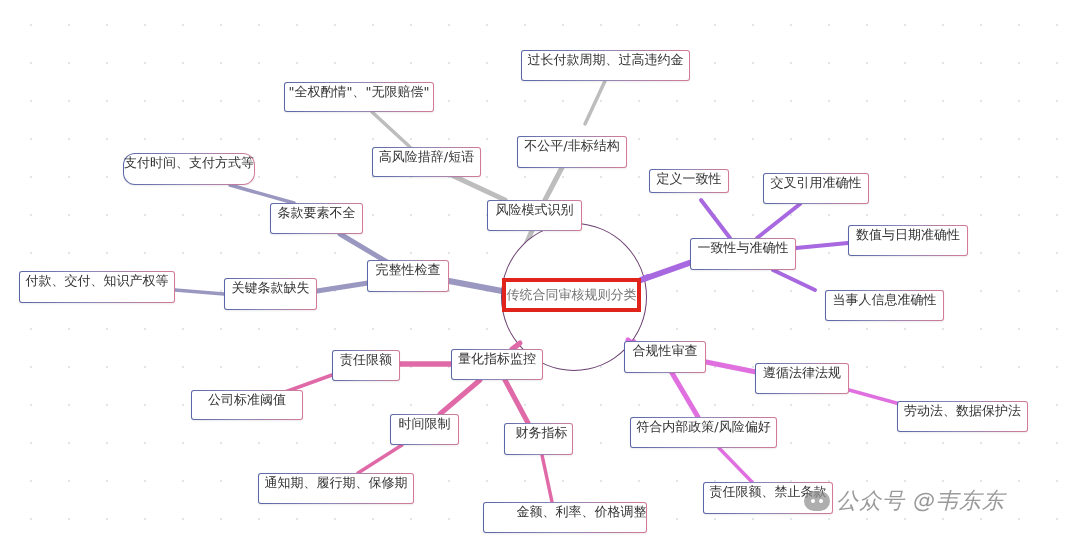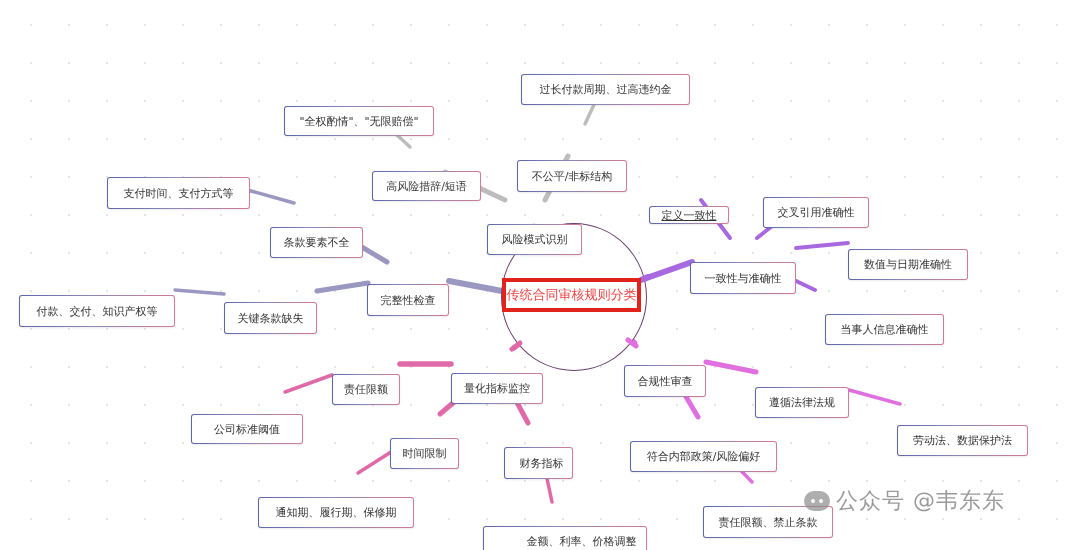--- a/index.html
+++ b/index.html
@@ -10,49 +10,49 @@
       radial-gradient(circle, #dfe6ea 1px, transparent 1.4px);
     background-size:38px 38px;
     background-position:12px 6px;
     font-family:"DejaVu Sans", "Liberation Sans", sans-serif;
   }
   svg.links { position:absolute; left:0; top:0; width:1080px; height:550px; }
   .node {
     position:absolute; box-sizing:border-box;
     background:#ffffff;
     border-radius:3px;
-    display:flex; align-items:center; justify-content:center;
-    font-size:11px; color:#333;
+    display:flex; justify-content:center;
+    font-size:13px; color:#333;
     white-space:nowrap;
     padding:0 6px;
     border:1.5px solid transparent;
     background-image:linear-gradient(#fff,#fff), linear-gradient(90deg,#5b66a8,#8b88b8 45%,#d47a96);
     background-origin:border-box;
     background-clip:padding-box, border-box;
     box-shadow:0 1px 2px rgba(0,0,0,0.08);
-    margin-top:24px;
   }
   .root-circle {
     position:absolute; border-radius:50%;
     border:1.2px solid #6b3f70;
     background:#ffffff;
   }
   .root-box {
     position:absolute; box-sizing:border-box;
     border:4px solid #e0241b;
     background:#fff;
     display:flex; align-items:center; justify-content:center;
-    font-size:13px; color:#ef4444; white-space:nowrap;
+    font-size:13px; color:#737373; white-space:nowrap;
   }
   .watermark {
     position:absolute; left:804px; top:486px;
     display:flex; align-items:center; gap:6px;
     color:rgba(120,120,120,0.75);
     font-size:22px; letter-spacing:1px;
     text-shadow:0 0 1px #fff;
+    font-style:italic;
   }
   .wm-icon {
     width:26px; height:20px; border-radius:10px;
     background:rgba(140,140,140,0.7); position:relative;
   }
   .wm-icon::before, .wm-icon::after {
     content:""; position:absolute; top:8px; width:4px; height:4px; border-radius:50%; background:#fff;
   }
   .wm-icon::before { left:7px; }
   .wm-icon::after { left:15px; }
@@ -129,40 +129,40 @@
 <div class="node" style="left:517px; top:136px; width:110px; height:32px;">
   <span>不公平/非标结构</span>
 </div>
 <div class="node" style="left:521px; top:50px; width:169px; height:31px;">
   <span>过长付款周期、过高违约金</span>
 </div>
 
 <div class="node" style="left:690px; top:238px; width:106px; height:32px;">
   <span>一致性与准确性</span>
 </div>
-<div class="node" style="left:649px; top:182px; width:80px; height:18px;text-decoration:underline;">
+<div class="node" style="left:649px; top:169px; width:80px; height:24px;">
   <span>定义一致性</span>
 </div>
 <div class="node" style="left:763px; top:173px; width:106px; height:31px;">
   <span>交叉引用准确性</span>
 </div>
 <div class="node" style="left:848px; top:225px; width:120px; height:31px;">
   <span>数值与日期准确性</span>
 </div>
 <div class="node" style="left:825px; top:290px; width:119px; height:31px;">
   <span>当事人信息准确性</span>
 </div>
 
 <div class="node" style="left:367px; top:260px; width:82px; height:32px;">
   <span>完整性检查</span>
 </div>
 <div class="node" style="left:270px; top:203px; width:93px; height:31px;">
   <span>条款要素不全</span>
 </div>
-<div class="node" style="left:107px; top:153px; width:143px; height:32px;">
+<div class="node" style="left:123px; top:153px; width:132px; height:32px;border-radius:12px;">
   <span>支付时间、支付方式等</span>
 </div>
 <div class="node" style="left:224px; top:278px; width:93px; height:32px;">
   <span>关键条款缺失</span>
 </div>
 <div class="node" style="left:19px; top:271px; width:156px; height:32px;">
   <span>付款、交付、知识产权等</span>
 </div>
 
 <div class="node" style="left:624px; top:341px; width:82px; height:32px;">

